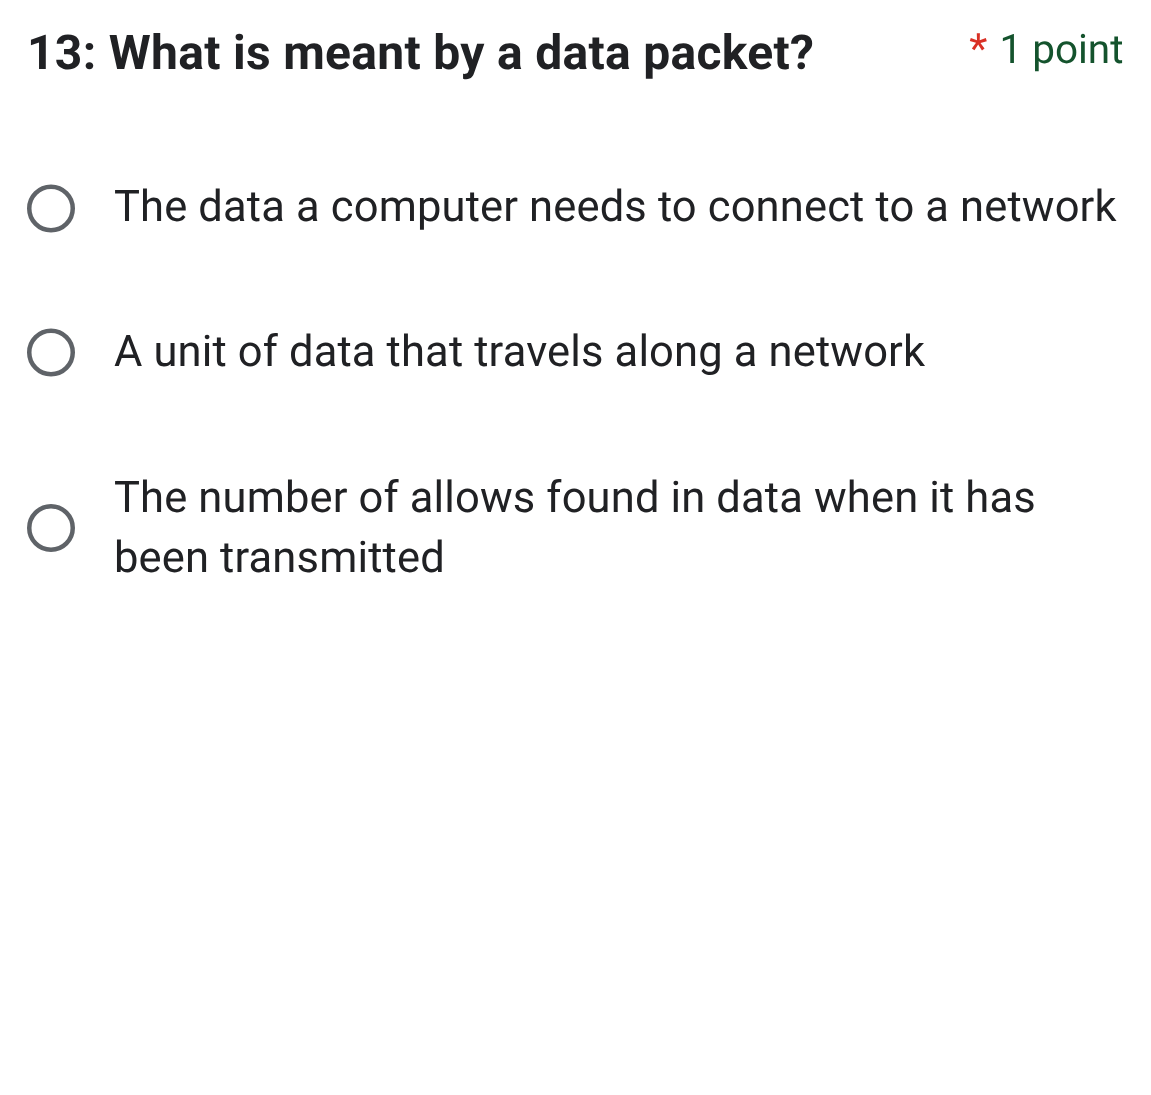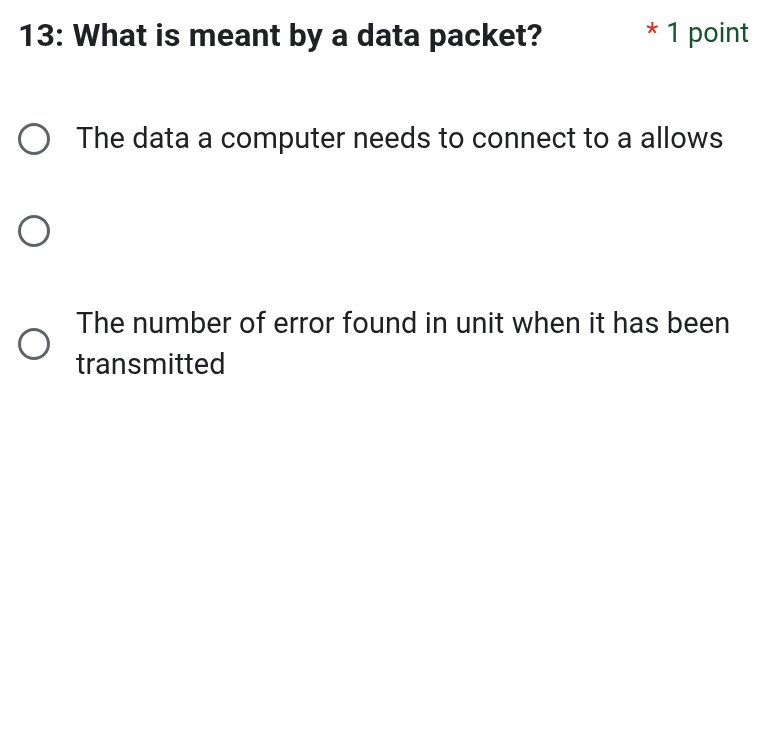--- a/index.html
+++ b/index.html
@@ -80,22 +80,23 @@
   <div class="question-title">13: What is meant by a data packet?</div>
   <div class="points-container">
     <span class="required-asterisk">*</span>
     <span class="points-text">1 point</span>
   </div>
 </div>
 
 <div class="options-container">
   <div class="option">
     <div class="radio-button"></div>
-    <div class="option-label">The data a computer needs to connect to a allows</div>
+    <div class="option-label">The data a computer needs to connect to a network</div>
   </div>
   <div class="option">
     <div class="radio-button"></div>
+    <div class="option-label">A unit of data that travels along a network</div>
   </div>
   <div class="option">
     <div class="radio-button"></div>
-    <div class="option-label">The number of error found in unit when it has been transmitted</div>
+    <div class="option-label">The number of allows found in data when it has been transmitted</div>
   </div>
 </div>
 
 </body></html>

